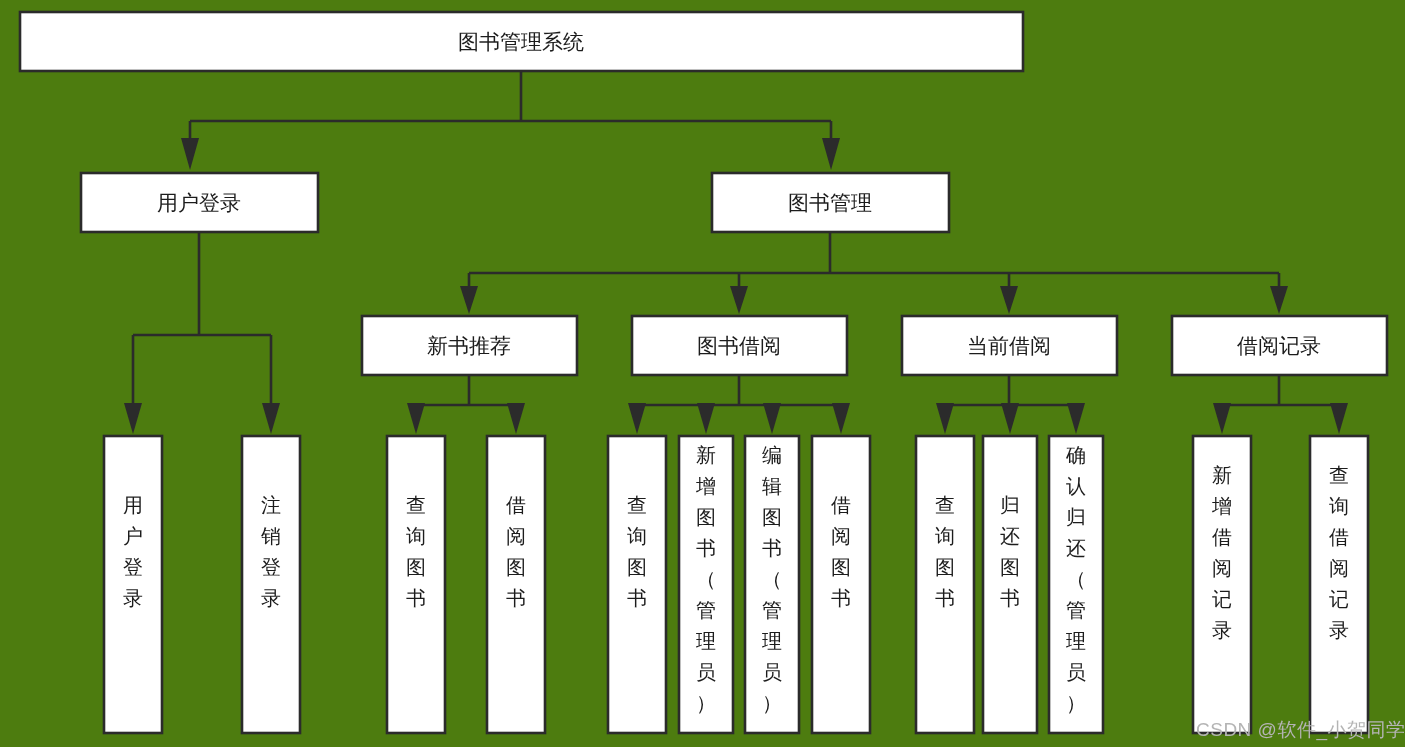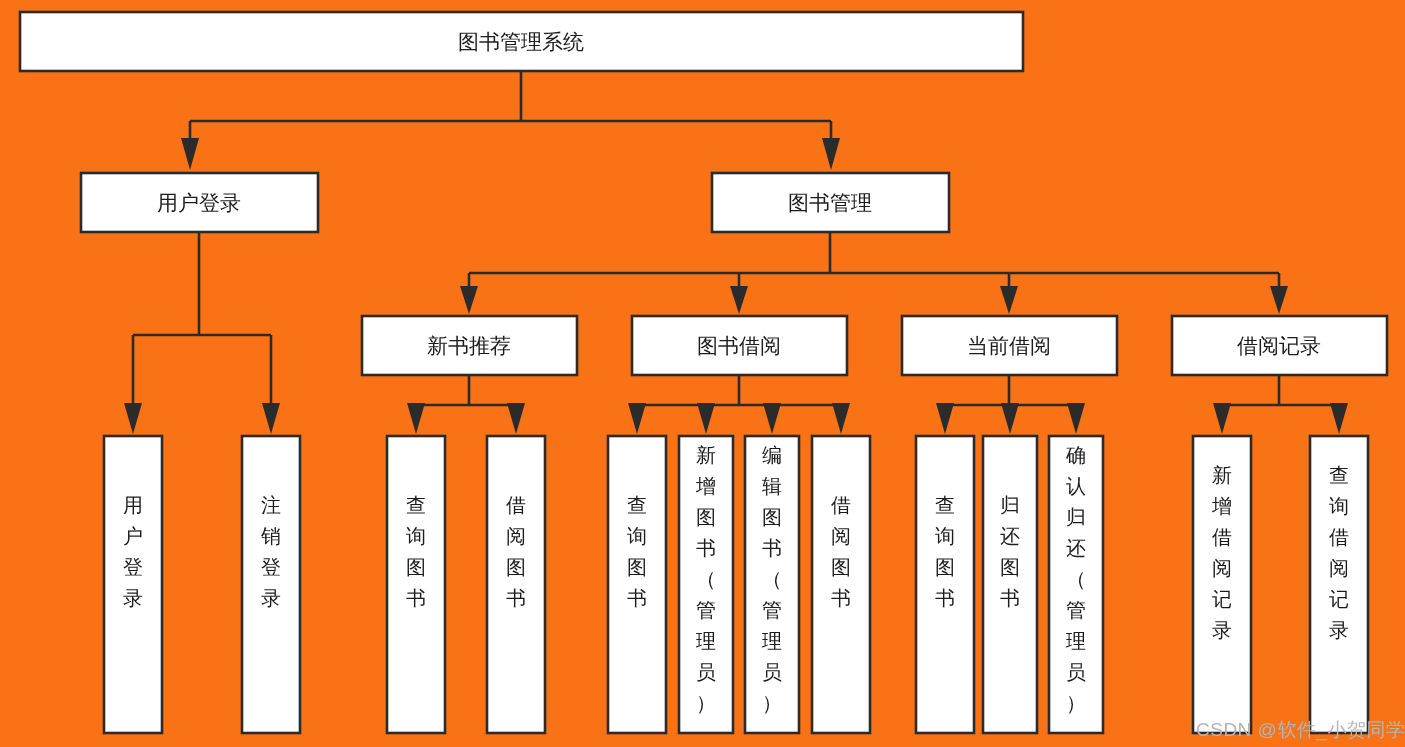--- a/index.html
+++ b/index.html
@@ -11,21 +11,21 @@
     width: 1405px;
     height: 747px;
     font-family: "Liberation Sans", "DejaVu Sans", sans-serif;
     overflow: hidden;
     position: relative;
   }
   #diagram-root {
     position: relative;
     width: 1405px;
     height: 747px;
-    background: #f97316;
+    background: #4d7c0f;
   }
   svg.diagram-canvas {
     position: absolute;
     left: 0;
     top: 0;
     width: 1405px;
     height: 747px;
     display: block;
   }
   .node-box {

